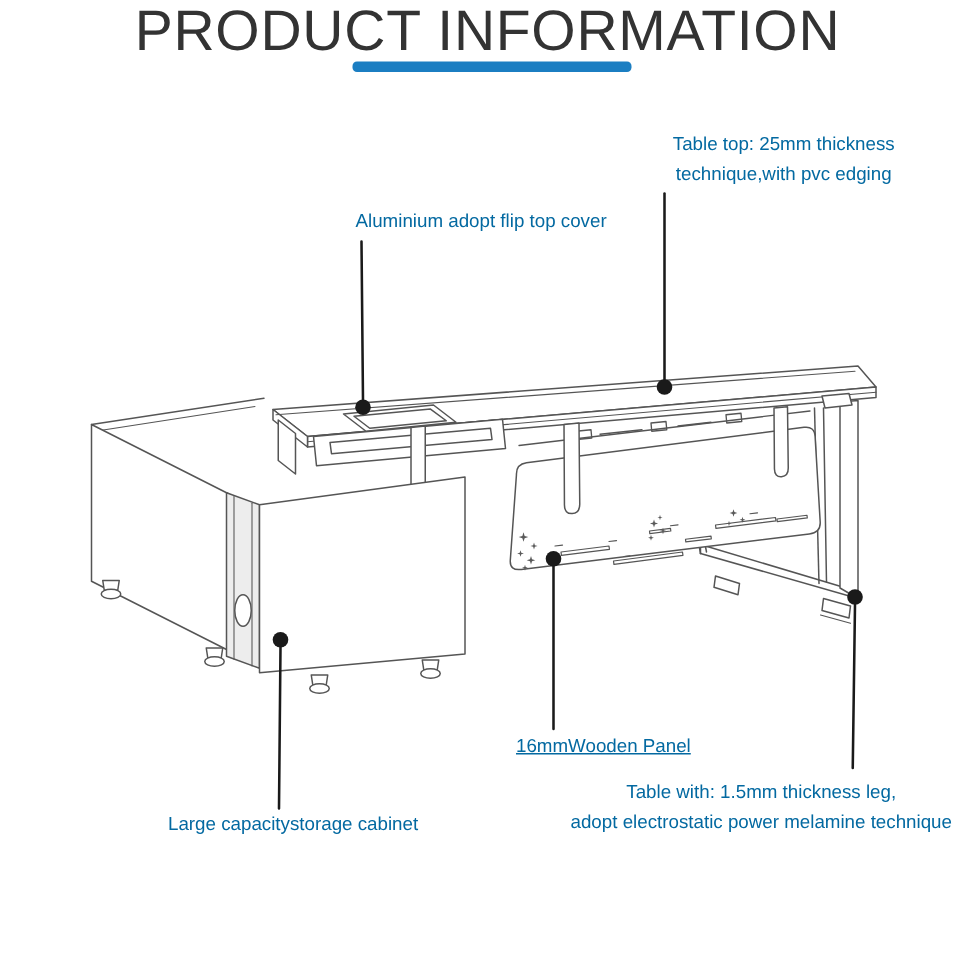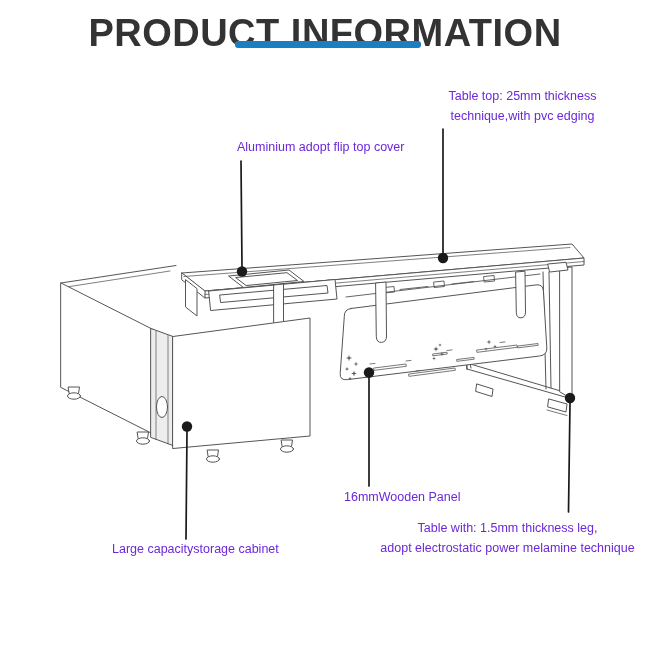--- a/index.html
+++ b/index.html
@@ -1,31 +1,31 @@
 <!DOCTYPE html>
 <html><head>
 <meta charset="utf-8">
 <style>
   html,body{margin:0;padding:0;background:#ffffff;}
   .page{
     position:relative;width:650px;height:650px;background:#ffffff;overflow:hidden;
     font-family:"Liberation Sans","DejaVu Sans",sans-serif;
   }
   .title{
-    position:absolute;top:0;left:0;right:0;margin:12px;
-    text-align:center;font-size:38px;font-weight:bold;letter-spacing:0.5px;
+    position:absolute;top:0;left:0;right:0;margin:0;
+    text-align:center;font-size:38px;font-weight:normal;letter-spacing:0.5px;
     color:#333333;line-height:42px;
   }
   .accent-bar{
     position:absolute;left:235px;top:41px;width:186px;height:7px;
     border-radius:3px;background:#1b7ec2;
   }
   .drawing-svg{position:absolute;left:0;top:0;width:650px;height:650px;}
   .callout-label{
-    position:absolute;color:#6d28d9;font-size:12.5px;line-height:15px;white-space:nowrap;
+    position:absolute;color:#0369a1;font-size:12.5px;line-height:15px;white-space:nowrap;
   }
   .callout-label.two-line{white-space:normal;line-height:20px;text-align:center;}
 </style>
 </head>
 <body>
 
 <div class="page">
 
   <h1 class="title">PRODUCT INFORMATION</h1>
   <div class="accent-bar" style="background: rgb(27, 126, 194);"></div>
@@ -154,21 +154,21 @@
     </g>
   </svg>
 
   <div class="callout-label two-line" style="left:425px;top:86px;width:195px;">
     <div>Table top: 25mm thickness</div>
     <div>technique,with pvc edging</div>
   </div>
 
   <div class="callout-label" style="left:237px;top:140px;">Aluminium adopt flip top cover</div>
 
-  <div class="callout-label" style="left:344px;top:490px;">16mmWooden Panel</div>
+  <div class="callout-label" style="left:344px;top:490px;text-decoration:underline;">16mmWooden Panel</div>
 
   <div class="callout-label two-line" style="left:375px;top:518px;width:265px;">
     <div>Table with: 1.5mm thickness leg,</div>
     <div>adopt electrostatic power melamine technique</div>
   </div>
 
   <div class="callout-label" style="left:112px;top:542px;">Large capacitystorage cabinet</div>
 
 </div>
 

